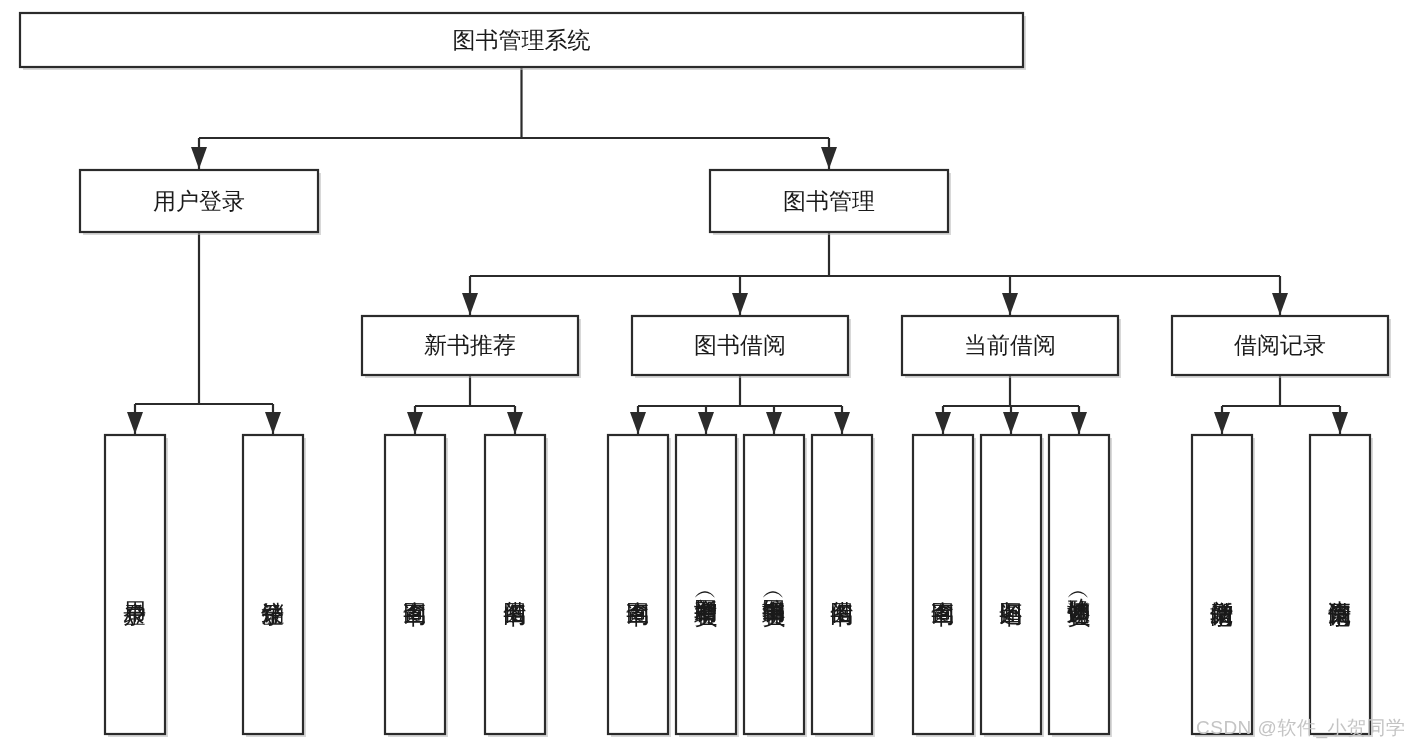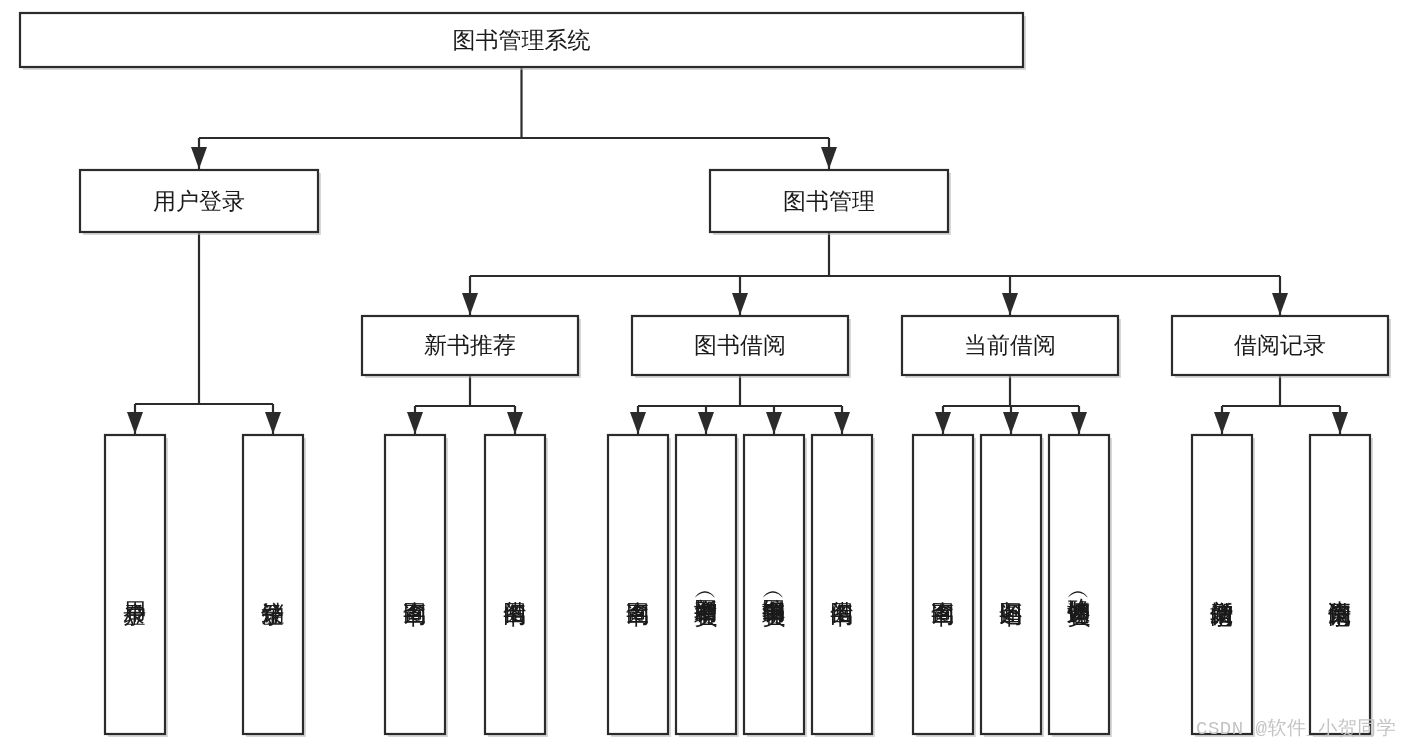--- a/index.html
+++ b/index.html
@@ -66,21 +66,21 @@
     color: #1a1a1a;
     letter-spacing: 1px;
     display: flex;
     align-items: center;
     justify-content: center;
     pointer-events: none;
     white-space: nowrap;
   }
   .watermark {
     position: absolute;
-    font-family: Liberation Mono, monospace;
+    font-family: Liberation Sans, sans-serif;
     font-size: 19px;
     color: #c4c4c4;
     letter-spacing: 0.5px;
     white-space: nowrap;
   }
 </style>
 </head>
 <body>
 
 <div id="diagram-root">

